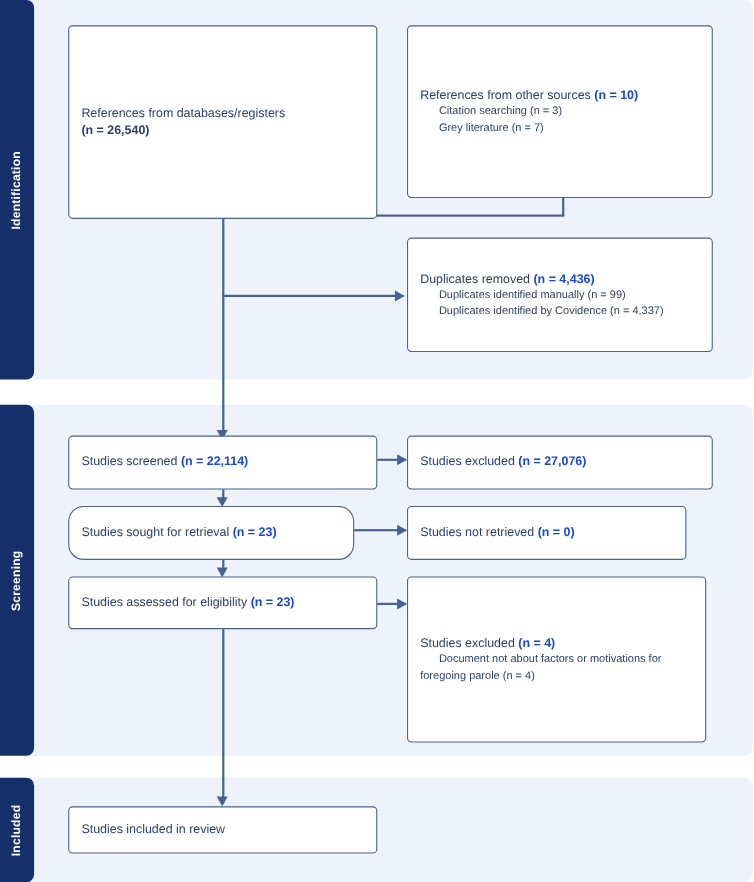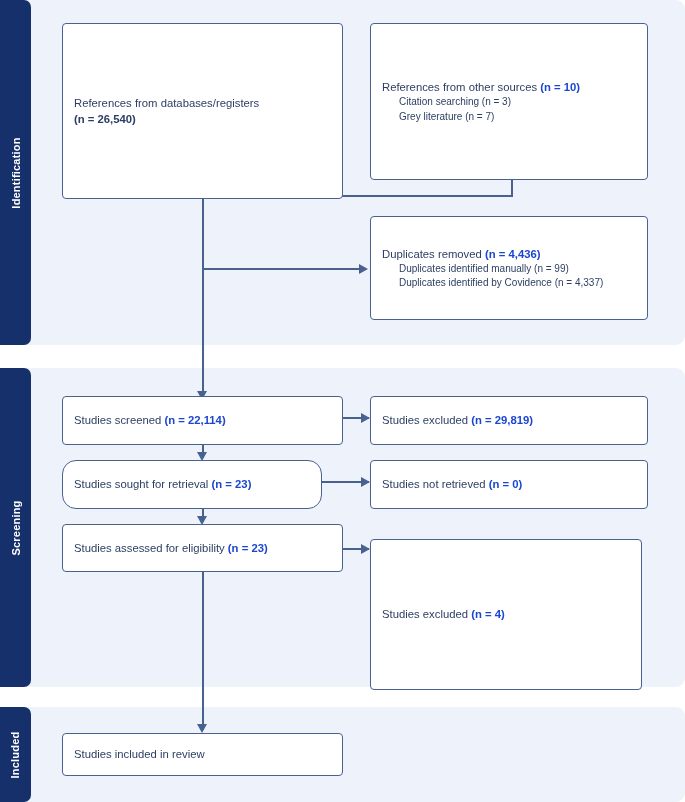--- a/index.html
+++ b/index.html
@@ -184,49 +184,50 @@
   <div class="box" style="left:62px; top:396px; width:281px; height:49px;">
     <div class="line">
       <span>Studies screened</span>
       <span class="num">(n = 22,114)</span>
     </div>
   </div>
 
   <div class="box" style="left:370px; top:396px; width:278px; height:49px;">
     <div class="line">
       <span>Studies excluded</span>
-      <span class="num">(n = 29,819)</span>
+      <span class="num">(n = 27,076)</span>
     </div>
   </div>
 
   <div class="box" style="left:62px; top:460px; width:260px; height:49px;border-radius:14px;">
     <div class="line">
       <span>Studies sought for retrieval</span>
       <span class="num">(n = 23)</span>
     </div>
   </div>
 
-  <div class="box" style="left:370px; top:460px; width:278px; height:49px;">
+  <div class="box" style="left:370px; top:460px; width:254px; height:49px;">
     <div class="line">
       <span>Studies not retrieved</span>
       <span class="num">(n = 0)</span>
     </div>
   </div>
 
   <div class="box" style="left:62px; top:524px; width:281px; height:48px;">
     <div class="line">
       <span>Studies assessed for eligibility</span>
       <span class="num">(n = 23)</span>
     </div>
   </div>
 
-  <div class="box" style="left:370px; top:524px; width:272px; height:151px;margin-top:15px;">
+  <div class="box" style="left:370px; top:524px; width:272px; height:151px;">
     <div class="line">
       <span>Studies excluded</span>
       <span class="num">(n = 4)</span>
     </div>
+    <div class="line sub wrap">Document not about factors or motivations for foregoing parole (n = 4)</div>
   </div>
 
   <div class="box" style="left:62px; top:733px; width:281px; height:43px;">
     <div class="line">Studies included in review</div>
   </div>
 
 </div>
 
 </body></html>

